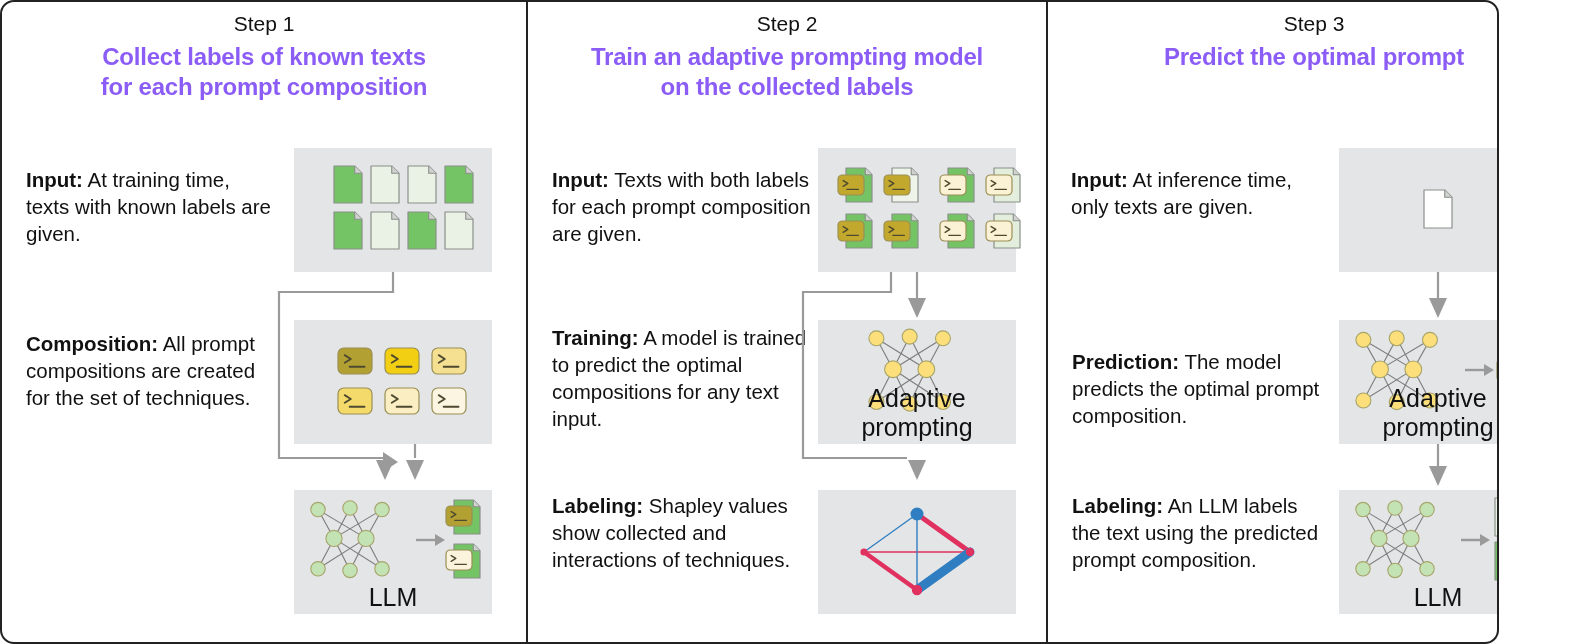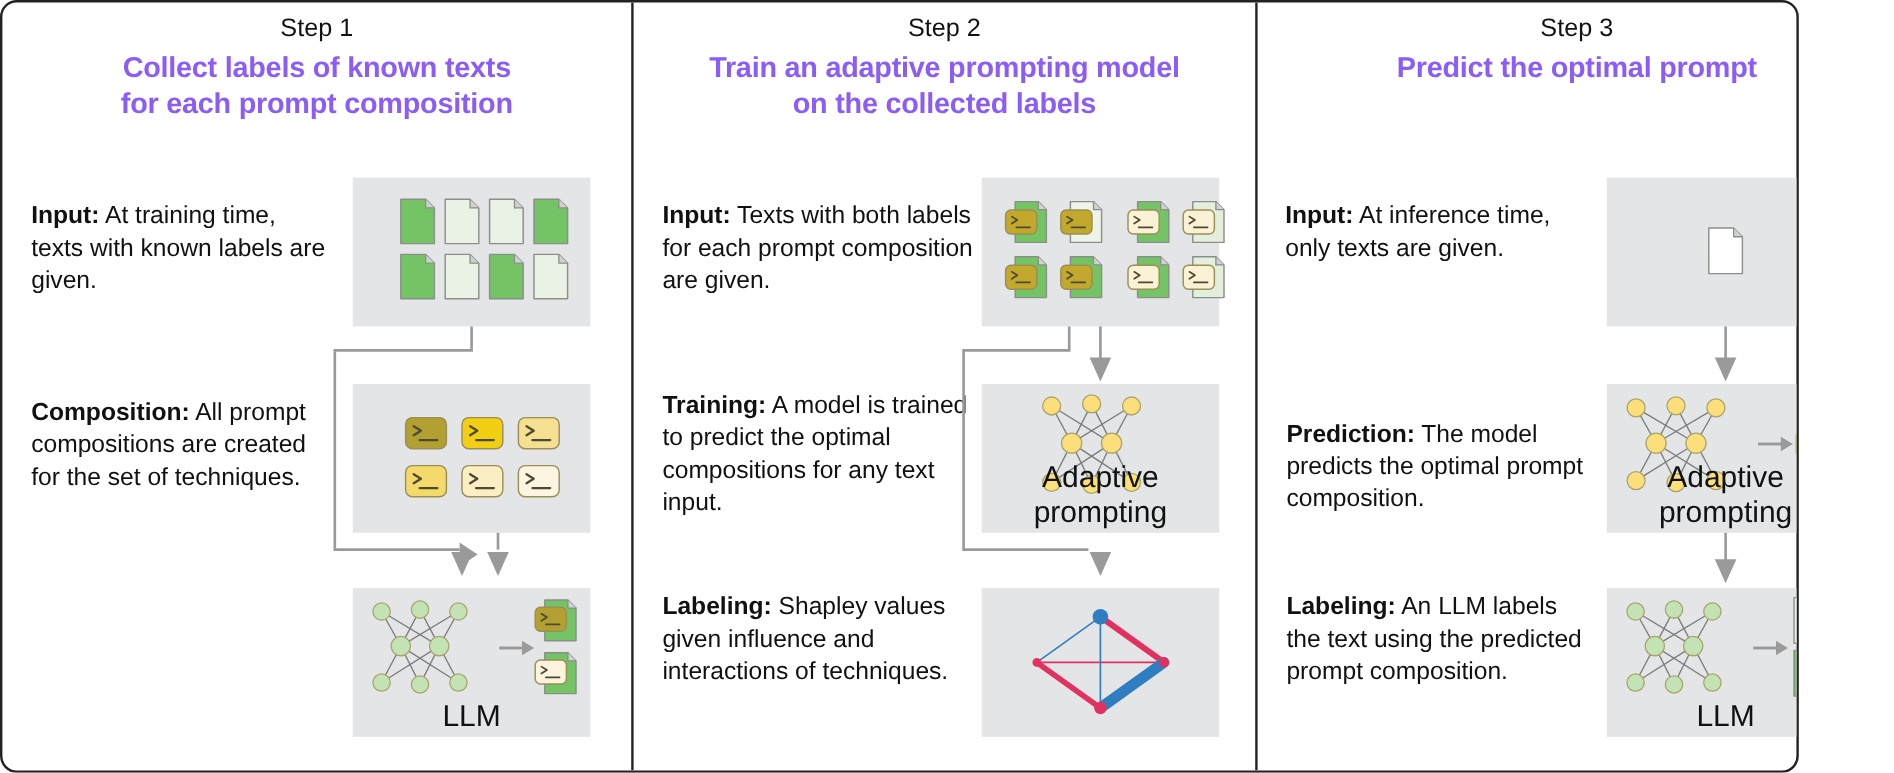--- a/index.html
+++ b/index.html
@@ -146,21 +146,21 @@
       <div>on the collected labels</div>
     </div>
 
     <div class="row-text" style="left:24px;top:164px;width:265px;">
       <b>Input:</b><span> Texts with both labels for each prompt composition are given.</span>
     </div>
     <div class="row-text" style="left:24px;top:322px;width:265px;">
       <b>Training:</b><span> A model is trained to predict the optimal compositions for any text input.</span>
     </div>
     <div class="row-text" style="left:24px;top:490px;width:265px;">
-      <b>Labeling:</b><span> Shapley values given influence and interactions of techniques.</span>
+      <b>Labeling:</b><span> Shapley values show collected and interactions of techniques.</span>
     </div>
 
     <div class="panel" style="left:290px;top:146px;width:198px;height:124px;">
       <svg width="198" height="124" viewBox="0 0 198 124">
         <g id="c2pairs">
             <path d="M28,20 L47.24,20 L54,26.759999999999998 L54,54 L28,54 Z" fill="#74c365" stroke="#8a8f8a" stroke-width="1.2" stroke-linejoin="round"></path>
             <path d="M47.24,20 L47.24,26.759999999999998 L54,26.759999999999998" fill="#cfd2cf" stroke="#8a8f8a" stroke-width="1.1" stroke-linejoin="round"></path>
             <rect x="20" y="27" width="26" height="20" rx="4.4" fill="#c3a82e" stroke="#9a8f55" stroke-width="1.2"></rect>
             <path d="M25.148,32.527 L29.789,35.4 L25.148,38.272999999999996" fill="none" stroke="#4d4a30" stroke-width="1.43" stroke-linecap="round" stroke-linejoin="round"></path>
             <line x1="28.905" y1="41.4" x2="40.28" y2="41.4" stroke="#4d4a30" stroke-width="1.43" stroke-linecap="round"></line>

